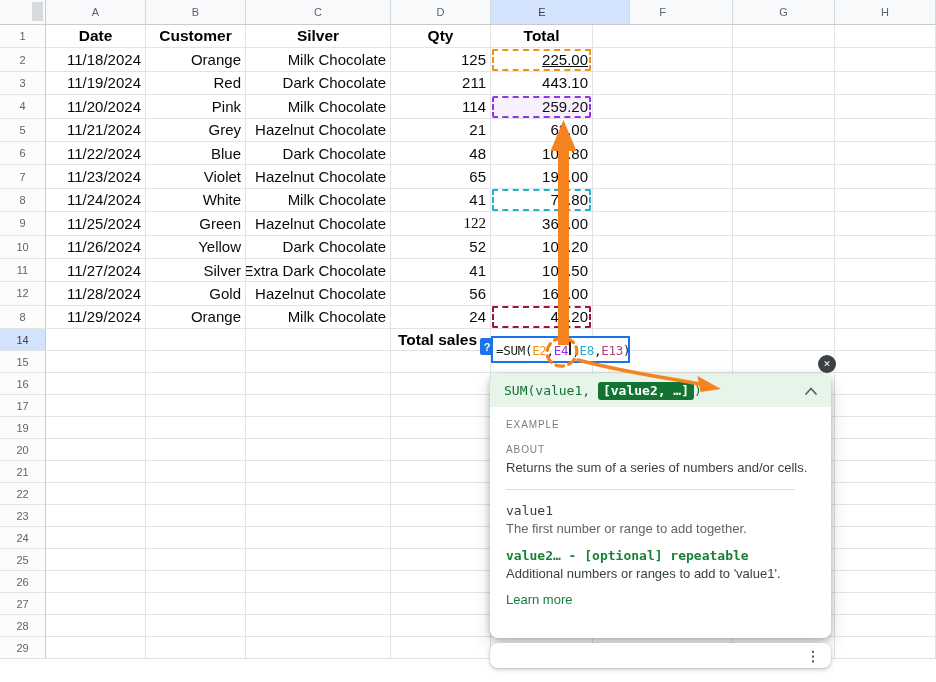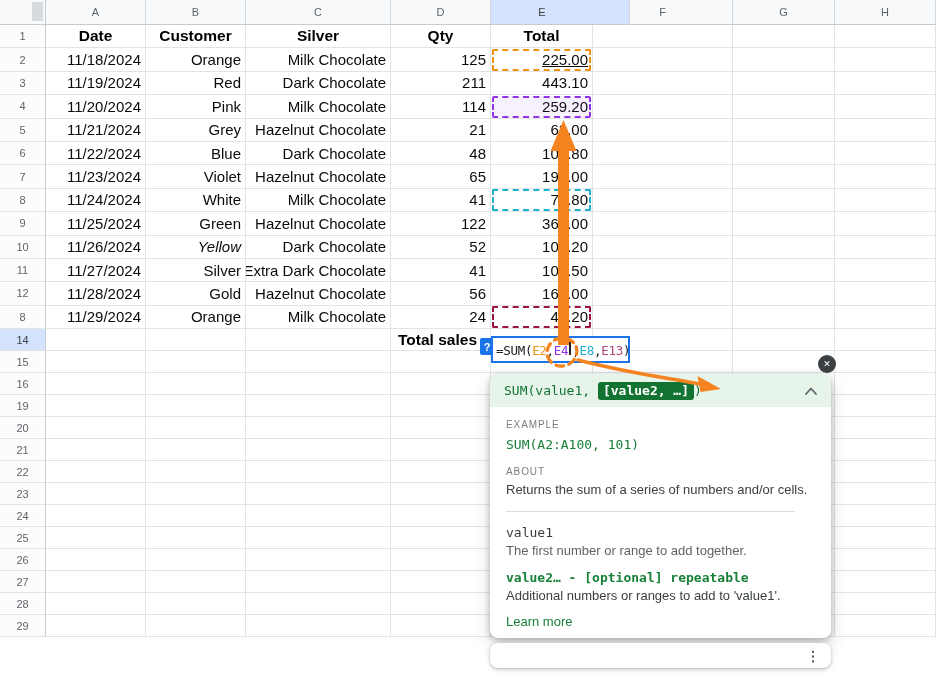--- a/index.html
+++ b/index.html
@@ -171,30 +171,30 @@
         <div class="cell" style="width: 102px;">73.80</div>
         <div class="cell" style="width: 140px;"></div>
         <div class="cell" style="width: 102px;"></div>
         <div class="cell" style="width: 101px;"></div>
       </div>
       <div class="grid-row tall">
         <div class="row-h">9</div>
         <div class="cell" style="width: 100px;">11/25/2024</div>
         <div class="cell" style="width: 100px;">Green</div>
         <div class="cell" style="width: 145px;">Hazelnut Chocolate</div>
-        <div class="cell" style="width: 100px;">122</div>
+        <div class="cell" style="width: 100px; font-family: Liberation Serif, serif;">122</div>
         <div class="cell" style="width: 102px;">366.00</div>
         <div class="cell" style="width: 140px;"></div>
         <div class="cell" style="width: 102px;"></div>
         <div class="cell" style="width: 101px;"></div>
       </div>
       <div class="grid-row tall">
         <div class="row-h">10</div>
         <div class="cell" style="width: 100px;">11/26/2024</div>
-        <div class="cell" style="width: 100px; font-style: italic;">Yellow</div>
+        <div class="cell" style="width: 100px;">Yellow</div>
         <div class="cell" style="width: 145px;">Dark Chocolate</div>
         <div class="cell" style="width: 100px;">52</div>
         <div class="cell" style="width: 102px;">109.20</div>
         <div class="cell" style="width: 140px;"></div>
         <div class="cell" style="width: 102px;"></div>
         <div class="cell" style="width: 101px;"></div>
       </div>
       <div class="grid-row tall">
         <div class="row-h">11</div>
         <div class="cell" style="width: 100px;">11/27/2024</div>
@@ -245,20 +245,31 @@
         <div class="cell" style="width: 100px;"></div>
         <div class="cell" style="width: 145px;"></div>
         <div class="cell" style="width: 100px;"></div>
         <div class="cell" style="width: 102px;"></div>
         <div class="cell" style="width: 140px;"></div>
         <div class="cell" style="width: 102px;"></div>
         <div class="cell" style="width: 101px;"></div>
       </div>
       <div class="grid-row">
         <div class="row-h">16</div>
+        <div class="cell" style="width: 100px;"></div>
+        <div class="cell" style="width: 100px;"></div>
+        <div class="cell" style="width: 145px;"></div>
+        <div class="cell" style="width: 100px;"></div>
+        <div class="cell" style="width: 102px;"></div>
+        <div class="cell" style="width: 140px;"></div>
+        <div class="cell" style="width: 102px;"></div>
+        <div class="cell" style="width: 101px;"></div>
+      </div>
+      <div class="grid-row">
+        <div class="row-h">17</div>
         <div class="cell" style="width: 100px;"></div>
         <div class="cell" style="width: 100px;"></div>
         <div class="cell" style="width: 145px;"></div>
         <div class="cell" style="width: 100px;"></div>
         <div class="cell" style="width: 102px;"></div>
         <div class="cell" style="width: 140px;"></div>
         <div class="cell" style="width: 102px;"></div>
         <div class="cell" style="width: 101px;"></div>
       </div>
       <div class="grid-row">
@@ -414,21 +425,20 @@
     <div class="tt-head">
       <span class="sig"><span>SUM(value1, </span><span class="chip">[value2, …]</span><span>)</span></span>
       <span class="chev">
         <svg width="12" height="8" viewBox="0 0 12 8">
             <path d="M1 7 L6 1.5 L11 7" stroke="#5F6368" stroke-width="1.8" fill="none" stroke-linecap="round"></path>
           </svg>
       </span>
     </div>
     <div class="tt-body">
       <div class="lbl first">EXAMPLE</div>
-      <div class="code">SUM(A2:A100, 101)</div>
       <div class="lbl">ABOUT</div>
       <div class="txt">Returns the sum of a series of numbers and/or cells.</div>
       <hr>
       <div class="pname">value1</div>
       <div class="pdesc">The first number or range to add together.</div>
       <div class="pname green">value2… - [optional] repeatable</div>
       <div class="pdesc dark">Additional numbers or ranges to add to 'value1'.</div>
       <a href="#" class="learn">Learn more</a>
     </div>
   </div>

